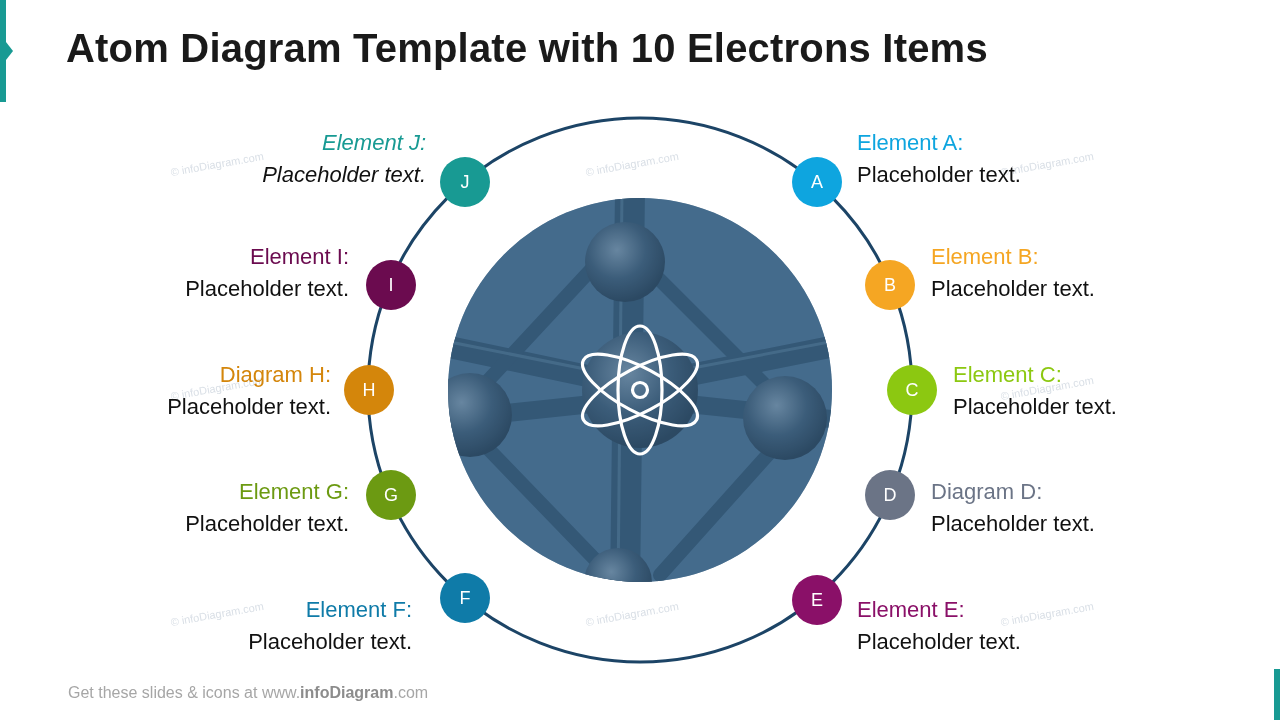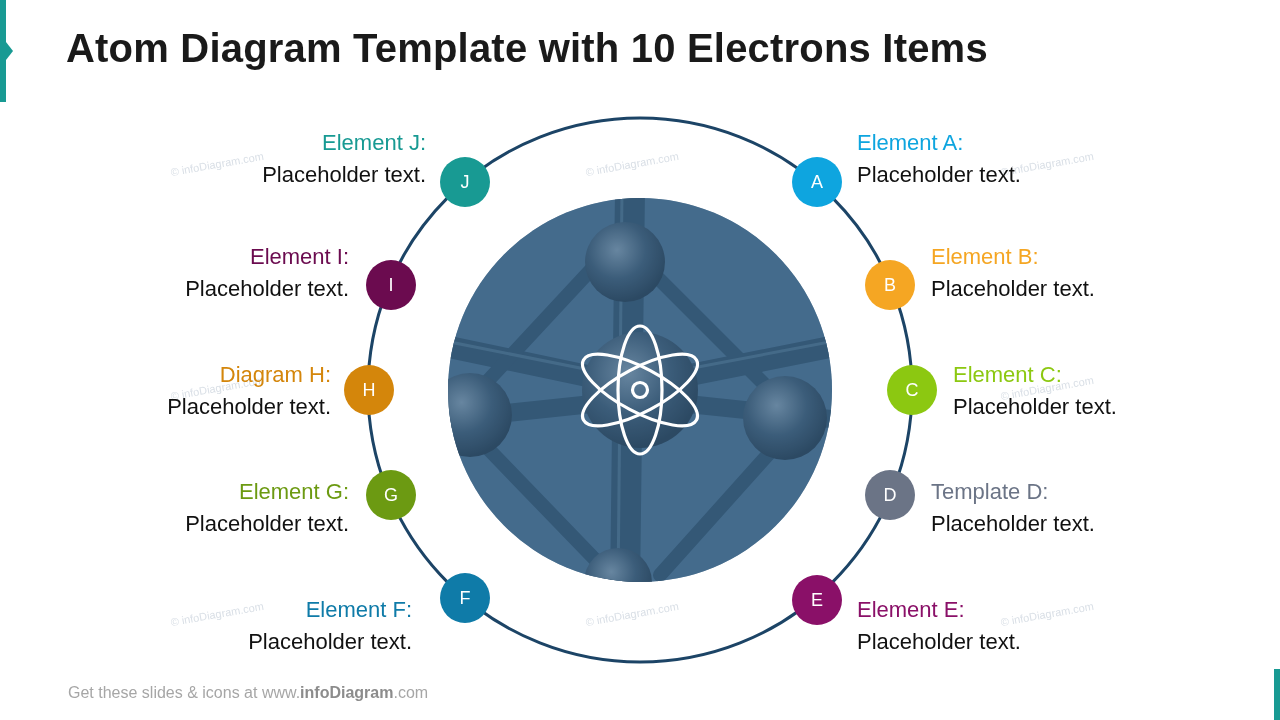--- a/index.html
+++ b/index.html
@@ -91,21 +91,21 @@
 </div>
 <div class="label right" style="left:931px;top:241px;">
   <span class="head" style="color:#f5a623;">Element B:</span>
   <span class="body">Placeholder text.</span>
 </div>
 <div class="label right" style="left:953px;top:359px;">
   <span class="head" style="color:#8cc811;">Element C:</span>
   <span class="body">Placeholder text.</span>
 </div>
 <div class="label right" style="left:931px;top:476px;">
-  <span class="head" style="color:#6b7486;">Template D:</span>
+  <span class="head" style="color:#6b7486;">Diagram D:</span>
   <span class="body">Placeholder text.</span>
 </div>
 <div class="label right" style="left:857px;top:594px;">
   <span class="head" style="color:#8a1068;">Element E:</span>
   <span class="body">Placeholder text.</span>
 </div>
 
 <div class="label left" style="right:868px;top:594px;">
   <span class="head" style="color:#0f7ba8;">Element F:</span>
   <span class="body">Placeholder text.</span>
@@ -115,21 +115,21 @@
   <span class="body">Placeholder text.</span>
 </div>
 <div class="label left" style="right:949px;top:359px;">
   <span class="head" style="color:#d4860b;">Diagram H:</span>
   <span class="body">Placeholder text.</span>
 </div>
 <div class="label left" style="right:931px;top:241px;">
   <span class="head" style="color:#6b0b4f;">Element I:</span>
   <span class="body">Placeholder text.</span>
 </div>
-<div class="label left" style="right:854px;top:127px;">
+<div class="label left" style="right:854px;top:127px;font-style:italic;">
   <span class="head" style="color:#189a93;">Element J:</span>
   <span class="body">Placeholder text.</span>
 </div>
 
 <div class="node" style="left:792px;top:157px;background:#0ea5df;">A</div>
 <div class="node" style="left:865px;top:260px;background:#f5a623;">B</div>
 <div class="node" style="left:887px;top:365px;background:#8cc811;">C</div>
 <div class="node" style="left:865px;top:470px;background:#6b7486;">D</div>
 <div class="node" style="left:792px;top:575px;background:#8a1068;">E</div>
 <div class="node" style="left:440px;top:573px;background:#0f7ba8;">F</div>

